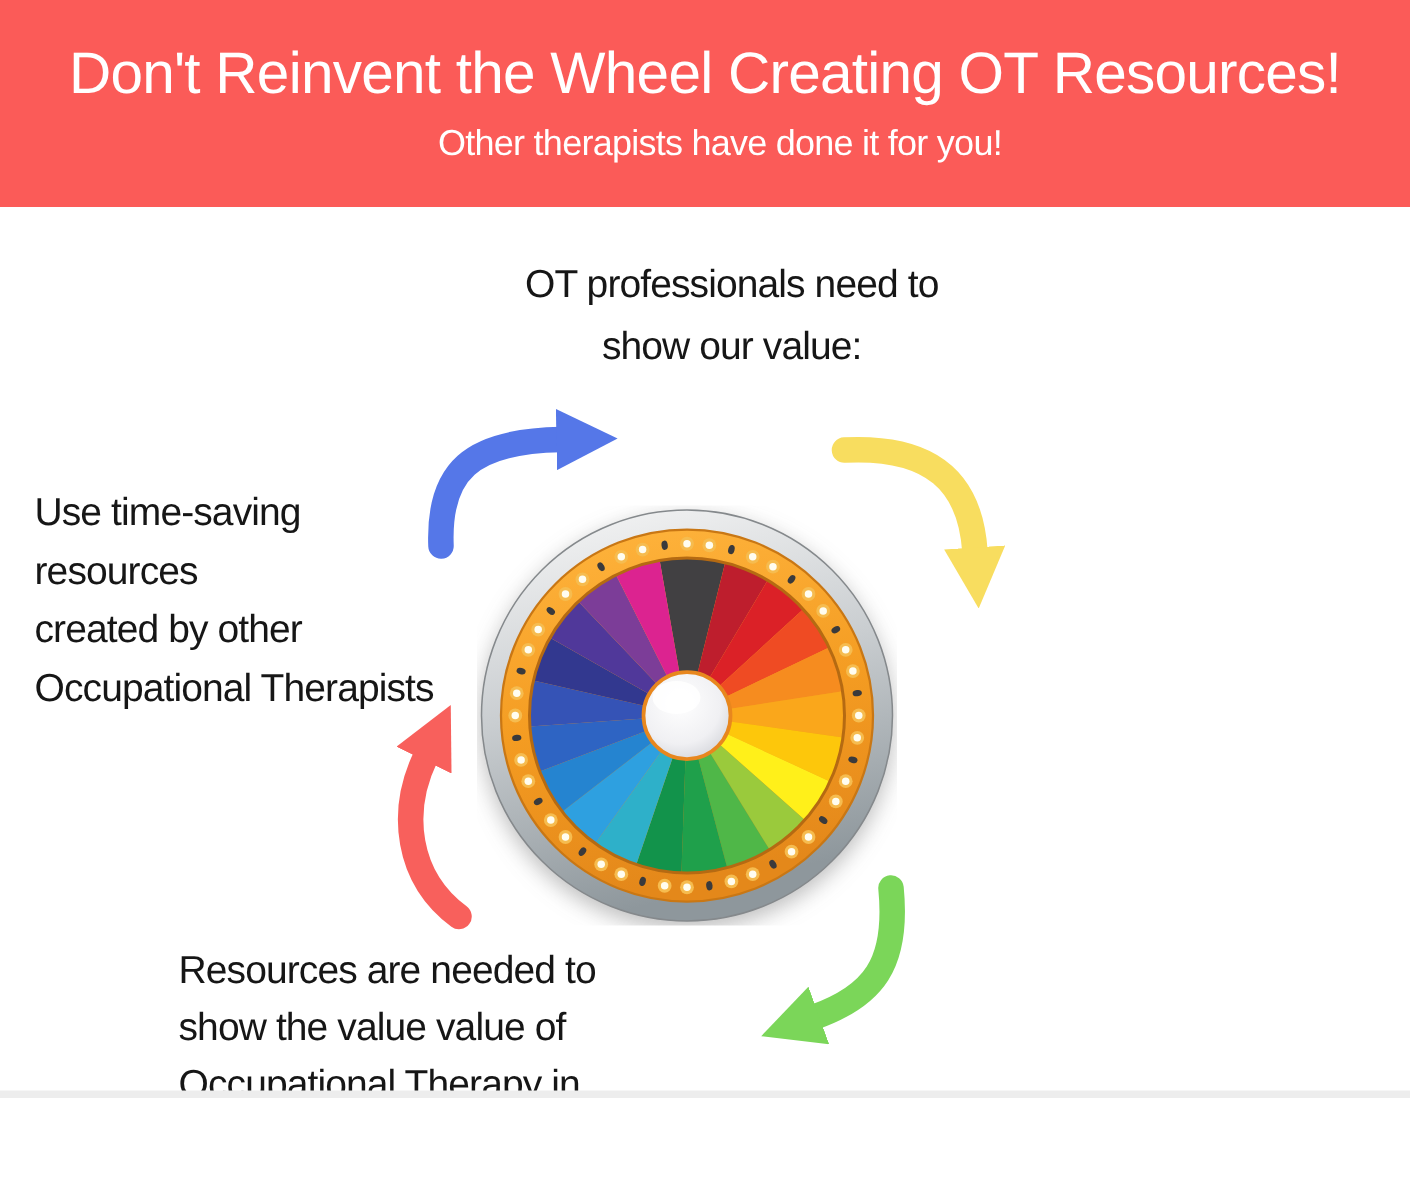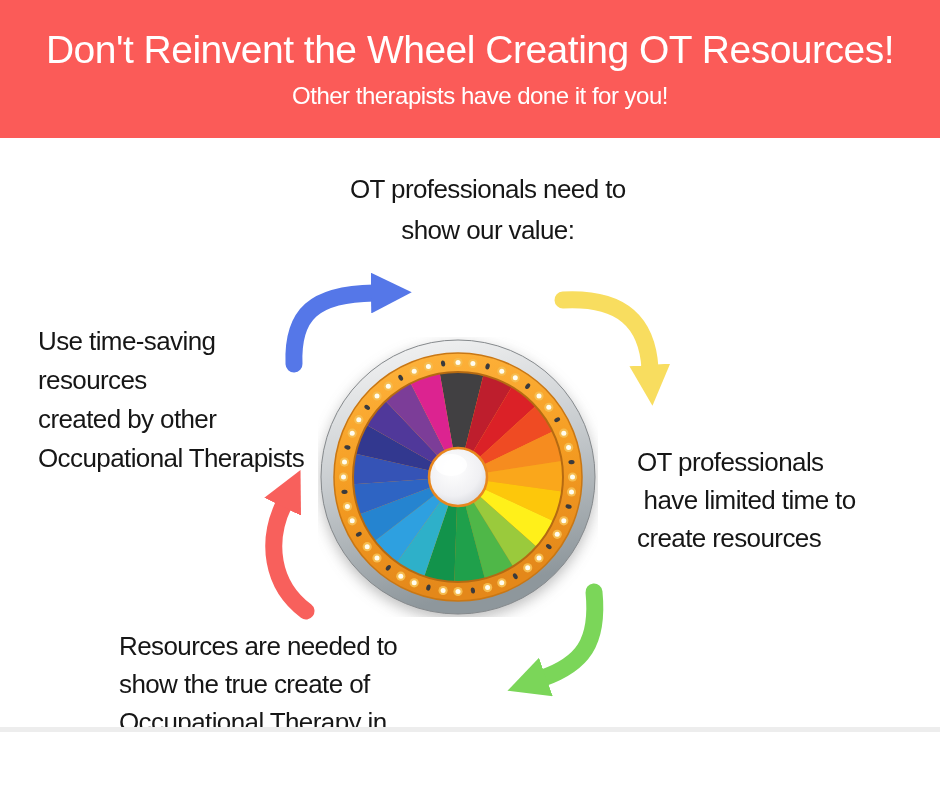--- a/index.html
+++ b/index.html
@@ -15,21 +15,21 @@
   }
   #banner .subtitle{
     margin-top:9px;font-size:24px;color:#ffffff;letter-spacing:-0.5px;font-weight:400;padding-left:20px;
   }
   
   .note{position:absolute;font-size:26px;letter-spacing:-0.6px;}
   .note .note-line{white-space:pre;}
   #note-top{left:350px;top:169px;text-align:center;}
   #note-top .note-line{line-height:41px;}
   #note-left{left:23px;top:322px;}
-  #note-left .note-line{line-height:39px;margin-left:15px;}
+  #note-left .note-line{line-height:39px;}
   #note-right{left:637px;top:443px;}
   #note-right .note-line{line-height:38px;}
   #note-bottom{left:119px;top:627px;}
   #note-bottom .note-line{line-height:38px;}
   #brand{
     position:absolute;left:644px;top:726px;font-size:34px;letter-spacing:-1px;color:#111;
   }
   #wheel{position:absolute;left:318px;top:337px;width:280px;height:280px;}
   #arrow-layer{position:absolute;left:0;top:0;width:940px;height:788px;pointer-events:none;}
   #footer-strip{position:absolute;left:0;bottom:0;width:940px;height:5px;background:#ededed;}
@@ -49,29 +49,24 @@
     <div class="note-line">show our value:</div>
   </div>
 
   <div id="note-left" class="note">
     <div class="note-line">Use time-saving</div>
     <div class="note-line">resources</div>
     <div class="note-line">created by other</div>
     <div class="note-line">Occupational Therapists</div>
   </div>
 
-  <div id="note-right" class="note">
-    <div class="note-line">OT professionals</div>
-    <div class="note-line"> have limited time to</div>
-    <div class="note-line">create resources</div>
-  </div>
 
   <div id="note-bottom" class="note">
     <div class="note-line">Resources are needed to</div>
-    <div class="note-line">show the true create of</div>
+    <div class="note-line">show the value value of</div>
     <div class="note-line">Occupational Therapy in</div>
   </div>
 
   <div id="brand">Therapists</div>
 
   <svg id="wheel" viewBox="0 0 280 280" xmlns="http://www.w3.org/2000/svg">
     <defs>
       <linearGradient id="silverGrad" x1="0" y1="0" x2="0.25" y2="1">
         <stop offset="0" stop-color="#F8F8F8"></stop>
         <stop offset="0.5" stop-color="#C9CDD0"></stop>

